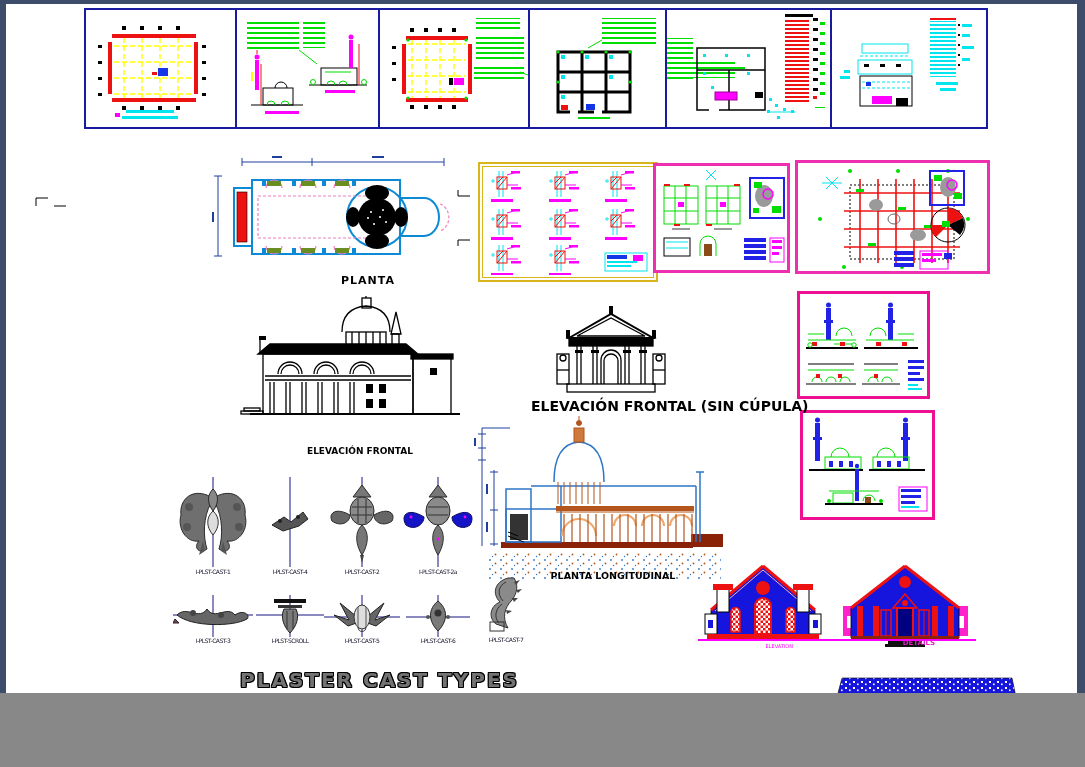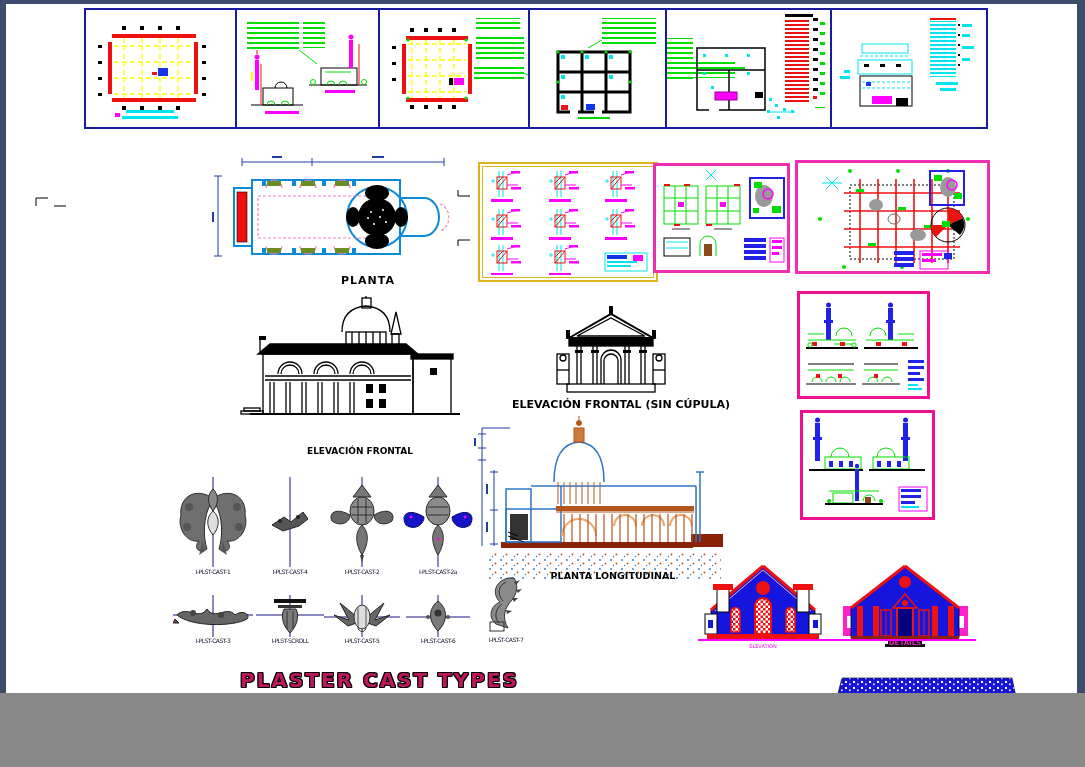--- a/index.html
+++ b/index.html
@@ -1,22 +1,22 @@
 <!DOCTYPE html>
 <html><head>
 <meta charset="utf-8">
 <style>
   html,body{margin:0;padding:0;background:#888;font-family:"DejaVu Sans",sans-serif}
   #canvas{position:relative;width:1085px;height:693px;background:#ffffff;overflow:hidden}
   .abs{position:absolute}
   .frame{position:absolute;background:#3e4c6b}
   .cap{position:absolute;color:#000;font-weight:bold;text-align:center;white-space:nowrap}
-  .tinycap{position:absolute;color:#ff00ff;text-align:center;white-space:nowrap;overflow:hidden}
+  .tinycap{position:absolute;color:#ff00ff;text-align:right;white-space:nowrap;overflow:hidden}
   .castlbl{position:absolute;color:#101028;font-size:6px;text-align:center;text-decoration:underline;white-space:nowrap;overflow:hidden;letter-spacing:-0.5px}
-  .outline-title{position:absolute;color:#be185d;font-size:20px;letter-spacing:2px;font-weight:bold;
+  .outline-title{position:absolute;color:#737373;font-size:20px;letter-spacing:2px;font-weight:bold;
      text-shadow:-1px 0 #000,1px 0 #000,0 -1px #000,0 1px #000,-1px -1px #000,1px 1px #000,-1px 1px #000,1px -1px #000;
      border-bottom:2px solid #000;padding-bottom:1px}
   .pinkbox{position:absolute;border:3px solid #ee30b0;background:#fff}
   .dpinkbox{position:absolute;border:3px solid #ee1090;background:#fff}
   .ybox{position:absolute;border:2px solid #d8b51b;background:#fff}
   .ybox .inner{position:absolute;left:2px;top:2px;right:2px;bottom:2px;border:1px solid #d8b51b}
   svg{display:block}
 </style>
 </head>
 <body>
@@ -762,21 +762,21 @@
       <rect x="60" y="0" width="4" height="8"></rect>
         <circle cx="62" cy="1" r="1.5"></circle>
       <rect x="17" y="24" width="4" height="8"></rect>
         <rect x="103" y="24" width="4" height="8"></rect>
       <rect x="26" y="44" width="8" height="3"></rect>
         <rect x="42" y="44" width="8" height="3"></rect>
         <rect x="74" y="44" width="8" height="3"></rect>
         <rect x="90" y="44" width="8" height="3"></rect>
     </g>
   </svg>
-  <div class="cap" style="left:512px;top:398px;width:170px;font-size:11px">ELEVACIÓN FRONTAL (SIN CÚPULA)</div>
+  <div class="cap" style="left:531px;top:398px;width:170px;font-size:14px">ELEVACIÓN FRONTAL (SIN CÚPULA)</div>
 
   <svg class="abs" style="left:466px;top:414px" width="262" height="172" viewBox="0 0 262 172">
     <g stroke="#1f3f9f" fill="none">
       <line x1="16" y1="14" x2="16" y2="132"></line>
         <line x1="12" y1="20" x2="20" y2="20"></line>
         <line x1="12" y1="34" x2="20" y2="34"></line>
         <line x1="12" y1="46" x2="20" y2="46"></line>
       <line x1="28" y1="56" x2="28" y2="132"></line>
         <line x1="24" y1="58" x2="32" y2="58"></line>
         <line x1="24" y1="96" x2="32" y2="96"></line>

